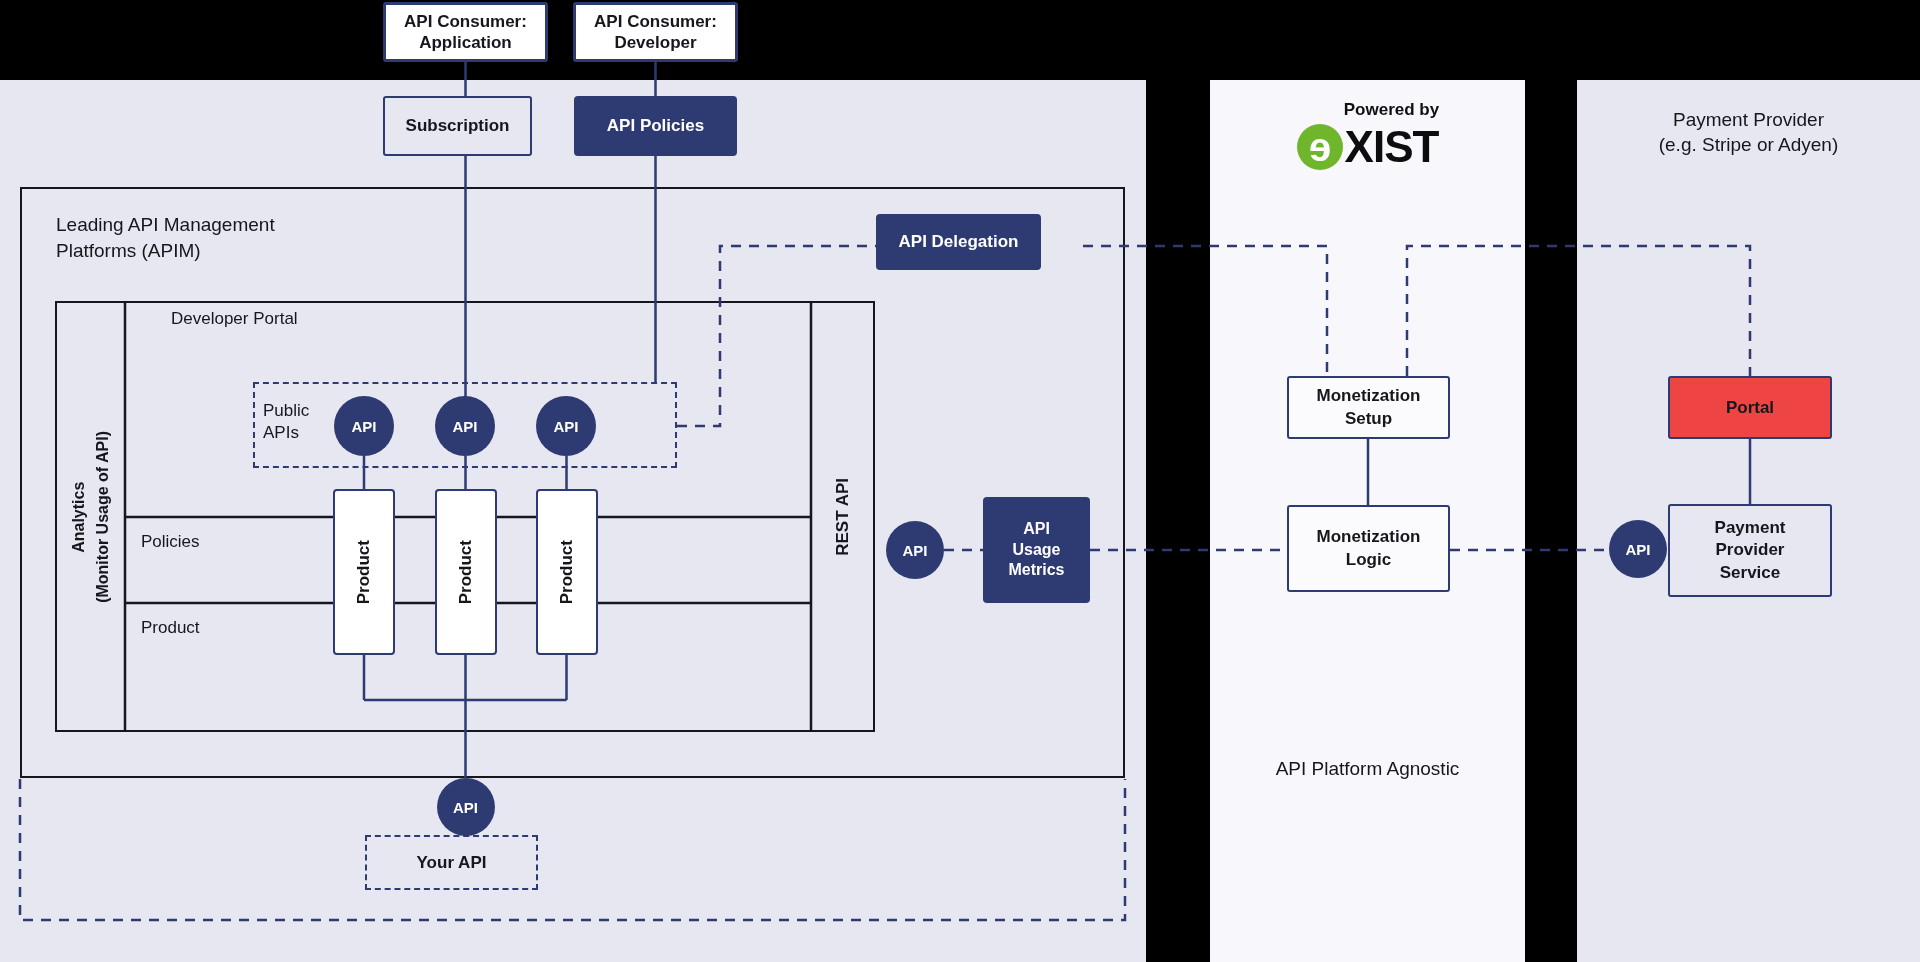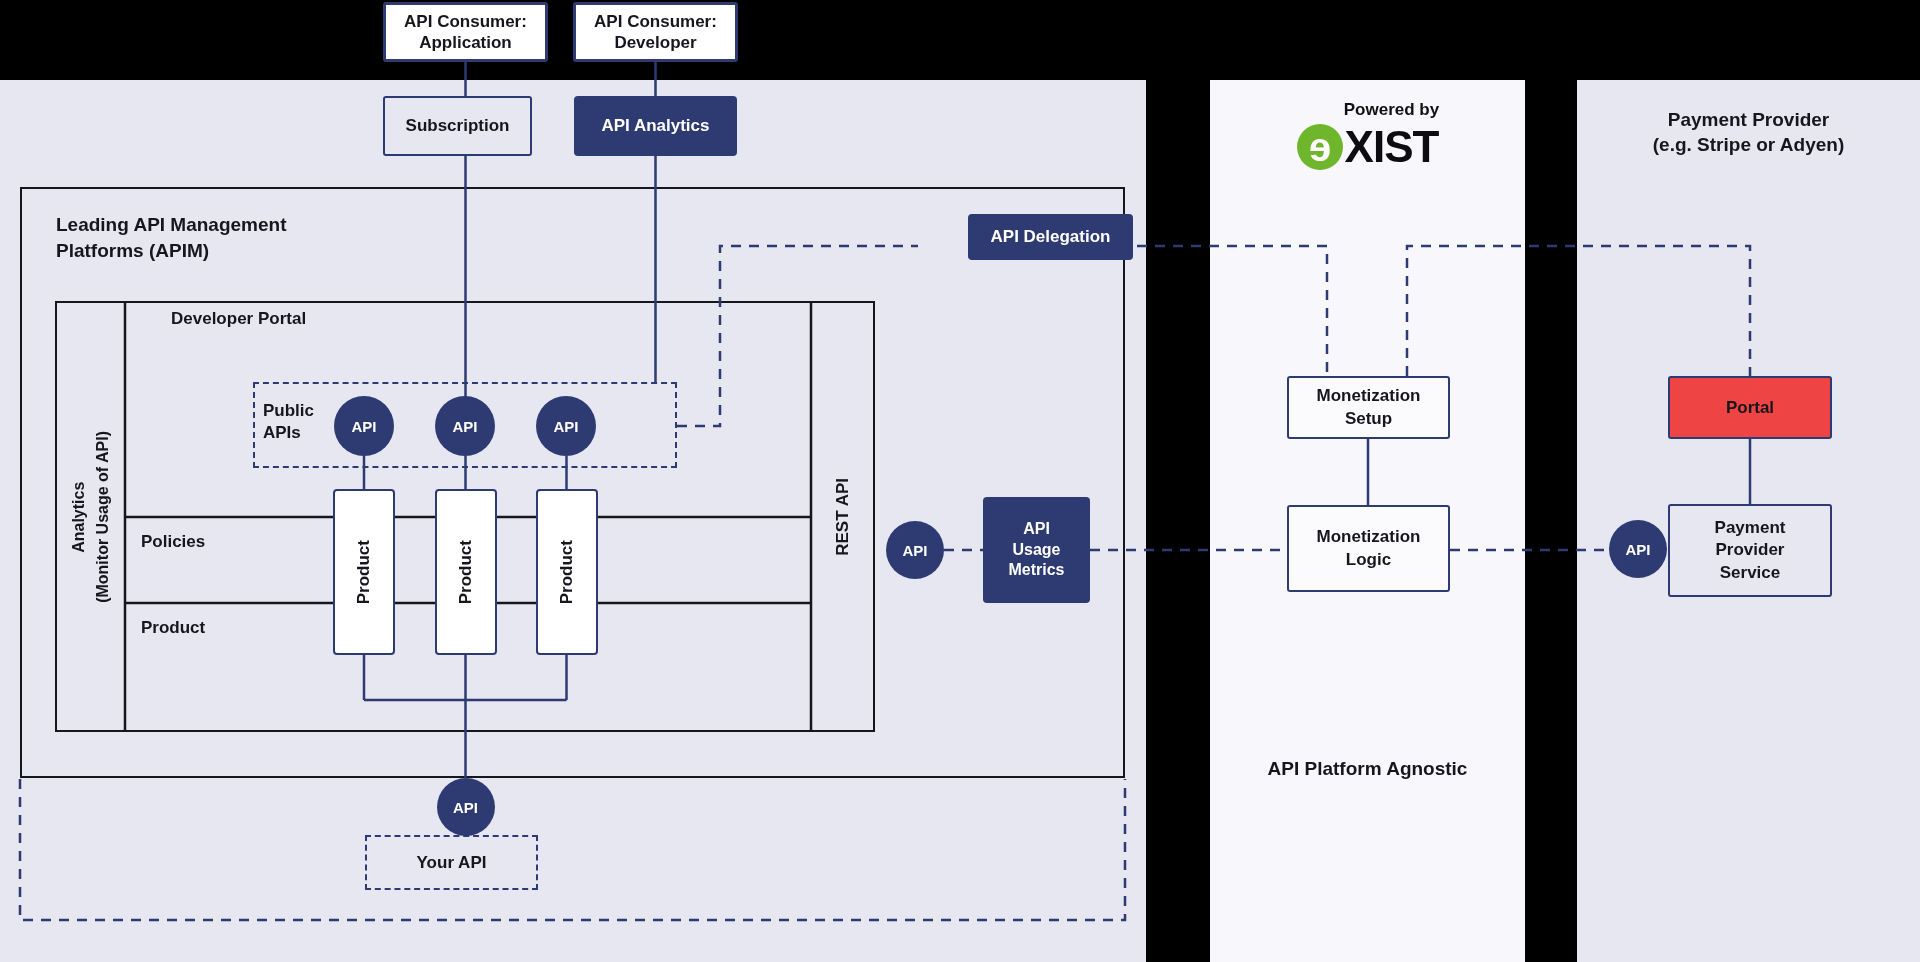--- a/index.html
+++ b/index.html
@@ -14,21 +14,21 @@
   .node{position:absolute;box-sizing:border-box;z-index:2;border-radius:3px;
         display:flex;align-items:center;justify-content:center;text-align:center;
         font-weight:700;white-space:pre-line;line-height:1.25;}
   .navy-fill{background:#2e3a72;color:#fff;border:none;border-radius:4px;}
   .frame{position:absolute;box-sizing:border-box;border:2.5px solid #16161f;z-index:0;background:transparent;}
   .dashedbox{position:absolute;box-sizing:border-box;border:2.5px dashed #2e3a72;z-index:2;background:transparent;}
   .circle{position:absolute;z-index:3;border-radius:50%;background:#2e3a72;color:#fff;
           display:flex;align-items:center;justify-content:center;font-weight:700;font-size:15px;}
   .vtext{writing-mode:vertical-rl;transform:rotate(180deg);font-weight:700;text-align:center;white-space:pre-line;}
   svg.wires{position:absolute;left:0;top:0;z-index:1;}
-  .label{position:absolute;z-index:2;font-weight:700;}
+  .label{position:absolute;z-index:2;font-weight:400;}
   .logo-row{display:flex;align-items:center;gap:2px;}
   .logo-e{width:46px;height:46px;border-radius:50%;background:#70b62c;color:#fff;
           display:flex;align-items:center;justify-content:center;font-weight:700;font-size:40px;
           transform:scaleX(-1);line-height:1;}
   .logo-rest{font-weight:700;font-size:44px;letter-spacing:-1px;color:#0d0d10;line-height:1;}
 </style>
 </head>
 <body>
 
 <div id="canvas">
@@ -82,21 +82,21 @@
   </div>
   <div class="node" style="left:573px;top:2px;width:165px;height:60px;background:#fff;border:3px solid #2e3a72;font-size:17px;">
     <span class="pre">API Consumer:
 Developer</span>
   </div>
 
   <div class="node" style="left:383px;top:96px;width:149px;height:60px;background:#e7e7f1;border:2px solid #2e3a72;font-size:17px;">
     <span>Subscription</span>
   </div>
   <div class="node navy-fill" style="left:574px;top:96px;width:163px;height:60px;font-size:17px;">
-    <span>API Analytics</span>
+    <span>API Policies</span>
   </div>
 
   <div class="label pre" style="left:56px;top:212px;font-size:19px;line-height:1.35;">Leading API Management
 Platforms (APIM)</div>
 
   <div class="label" style="left:141px;top:309px;font-size:17px;margin-left:30px;">Developer Portal</div>
   <div class="label" style="left:141px;top:532px;font-size:17px;">Policies</div>
   <div class="label" style="left:141px;top:618px;font-size:17px;">Product</div>
 
   <div class="abs ctr" style="left:57px;top:301px;width:68px;height:431px;z-index:2;">
@@ -125,21 +125,21 @@
   <div class="node" style="left:333px;top:489px;width:62px;height:166px;background:#fff;border:2.5px solid #2e3a72;border-radius:4px;">
     <span class="vtext" style="font-size:17px;">Product</span>
   </div>
   <div class="node" style="left:434.5px;top:489px;width:62px;height:166px;background:#fff;border:2.5px solid #2e3a72;border-radius:4px;">
     <span class="vtext" style="font-size:17px;">Product</span>
   </div>
   <div class="node" style="left:536px;top:489px;width:62px;height:166px;background:#fff;border:2.5px solid #2e3a72;border-radius:4px;">
     <span class="vtext" style="font-size:17px;">Product</span>
   </div>
 
-  <div class="node navy-fill" style="left:968px;top:214px;width:165px;height:46px;font-size:17px;">
+  <div class="node navy-fill" style="left:876px;top:214px;width:165px;height:56px;font-size:17px;">
     <span>API Delegation</span>
   </div>
 
   <div class="circle" style="left:886px;top:521px;width:58px;height:58px;">
     <span>API</span>
   </div>
   <div class="node navy-fill" style="left:983px;top:497px;width:107px;height:106px;font-size:16px;line-height:1.3;">
     <span class="pre">API
 Usage
 Metrics</span>

